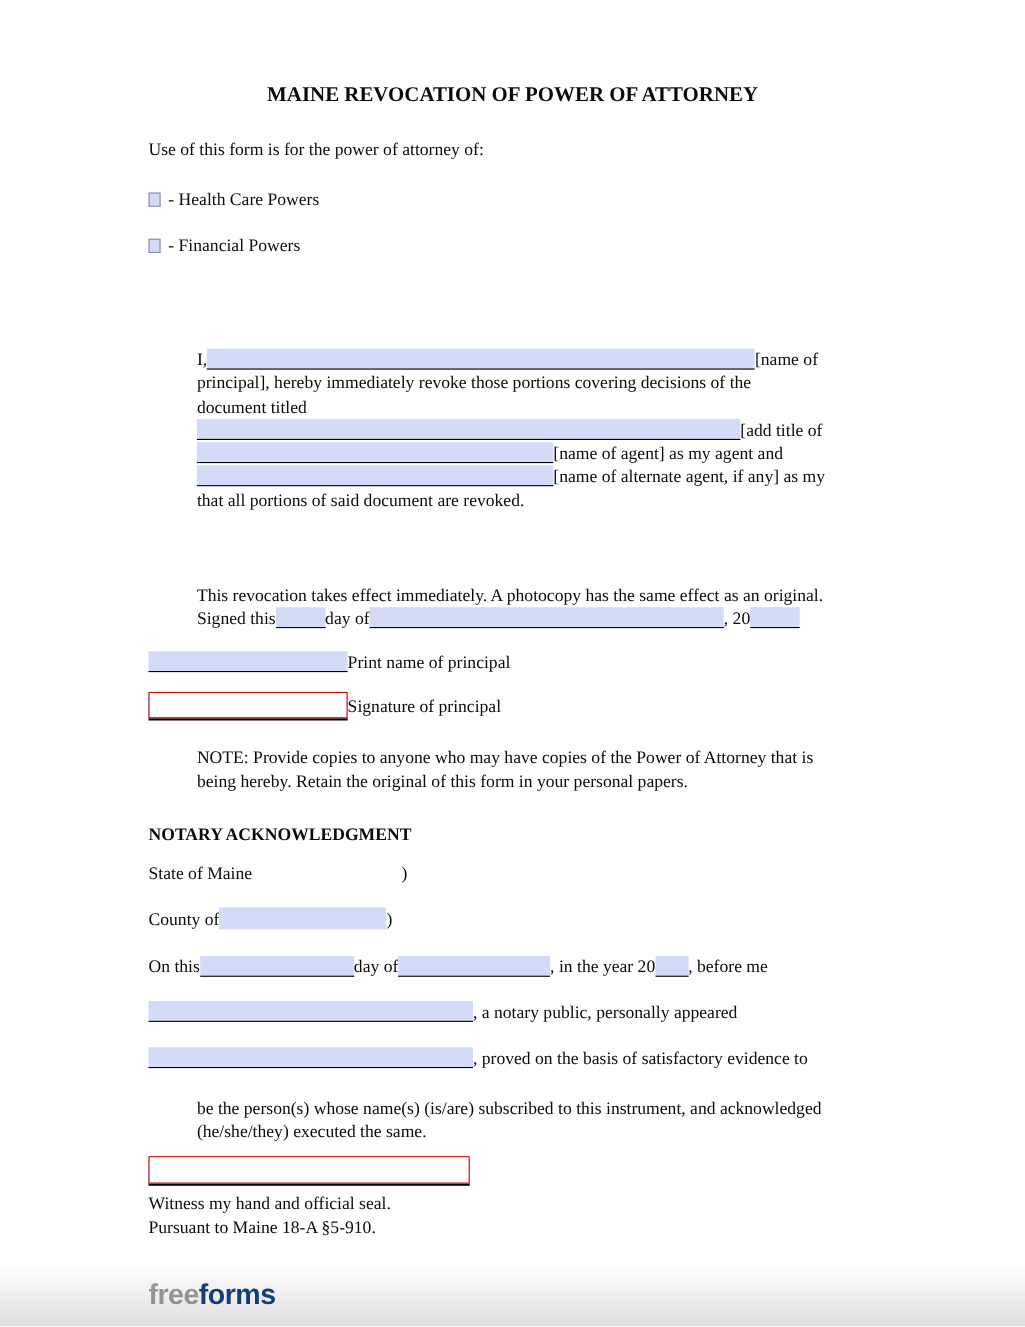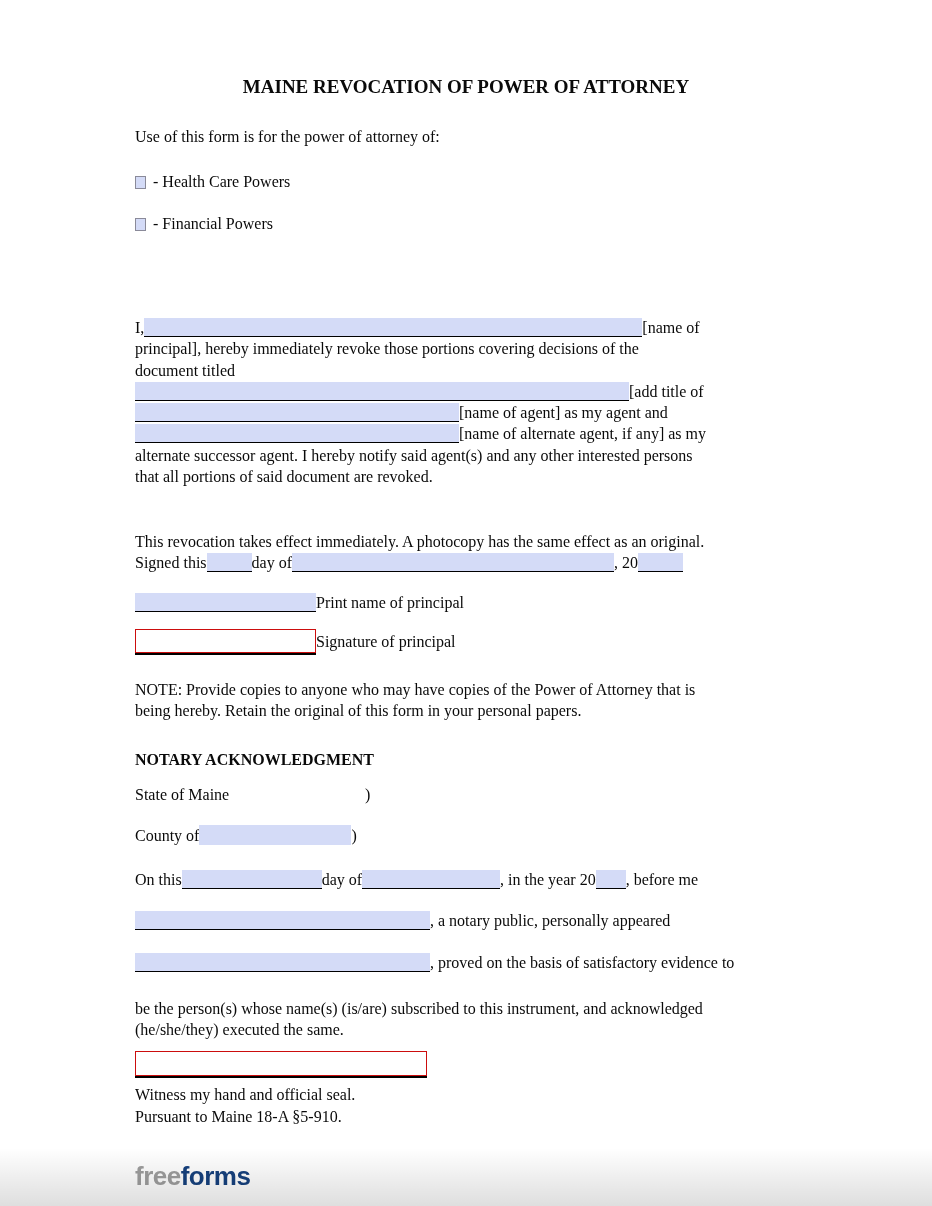--- a/index.html
+++ b/index.html
@@ -12,21 +12,21 @@
     font-size:16px;
     line-height:21.3px;
     color:#0a0a0a;
     overflow:hidden;
   }
   .abs{position:absolute;left:135px;}
   .title{
     left:0;width:932px;text-align:center;
     font-weight:bold;font-size:19px;line-height:22px;
   }
-  .line{height:21.3px;white-space:nowrap;}
+  .line{height:21.3px;white-space:nowrap;margin-left:44px;}
   
   .f{
     display:inline-block;
     background:#d4dbf7;
     height:19px;
     vertical-align:-4px;
     border-bottom:1px solid #000;
     box-sizing:border-box;
   }
   .f.nl{border-bottom:none;height:20px;}
@@ -88,21 +88,20 @@
     <span class="cb"></span><span>- Financial Powers</span>
   </div>
 
   <div class="abs" style="top:317px;width:680px;">
     <div class="line"><span>I,</span><span class="f" style="width:498px;"></span><span>[name of</span></div>
     <div class="line">principal], hereby immediately revoke those portions covering decisions of the</div>
     <div class="line">document titled</div>
     <div class="line"><span class="f" style="width:494px;"></span><span>[add title of</span></div>
     <div class="line"><span class="f" style="width:324px;"></span><span>[name of agent] as my agent and</span></div>
     <div class="line"><span class="f" style="width:324px;"></span><span>[name of alternate agent, if any] as my</span></div>
-    <div class="line">alternate successor agent. I hereby notify said agent(s) and any other interested persons</div>
     <div class="line">that all portions of said document are revoked.</div>
   </div>
 
   <div class="abs" style="top:531px;width:680px;">
     <div class="line">This revocation takes effect immediately. A photocopy has the same effect as an original.</div>
     <div class="line"><span>Signed this</span><span class="f" style="width:45px;"></span><span>day of</span><span class="f" style="width:322px;"></span><span>, 20</span><span class="f" style="width:45px;"></span></div>
   </div>
 
   <div class="abs" style="top:592px;white-space:nowrap;">
     <span class="f" style="width:181px;"></span><span>Print name of principal</span>

